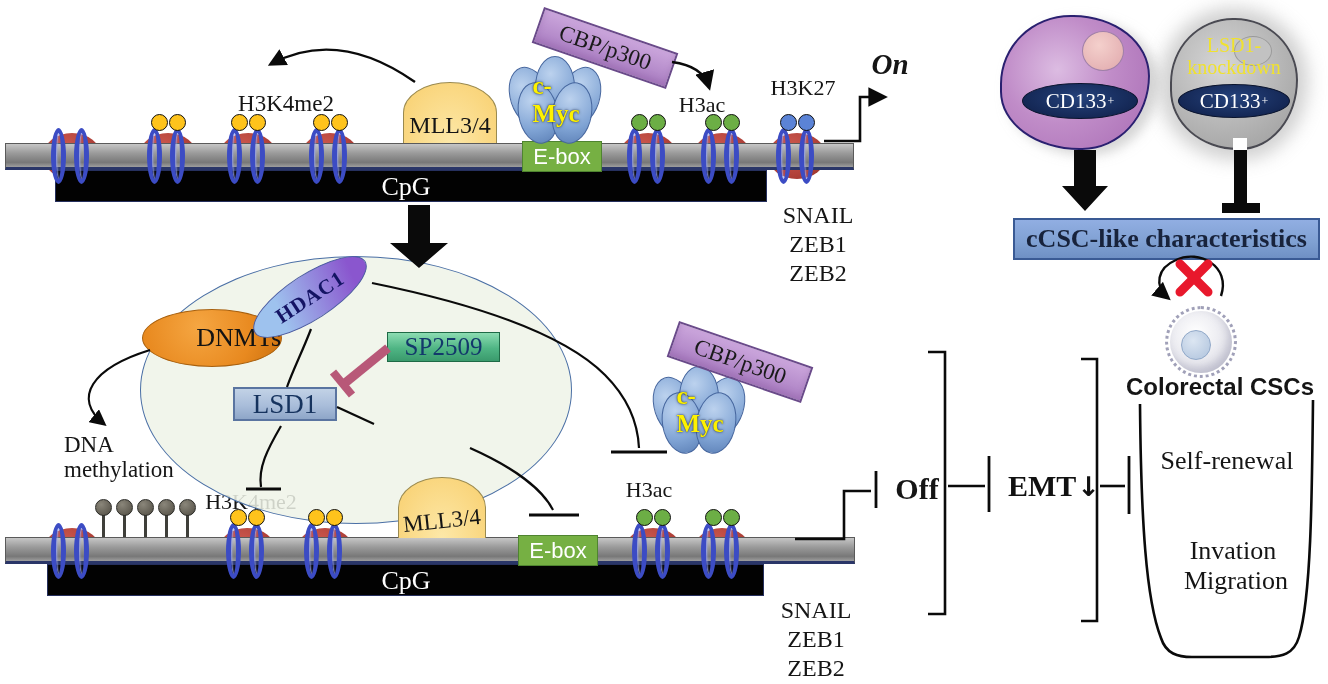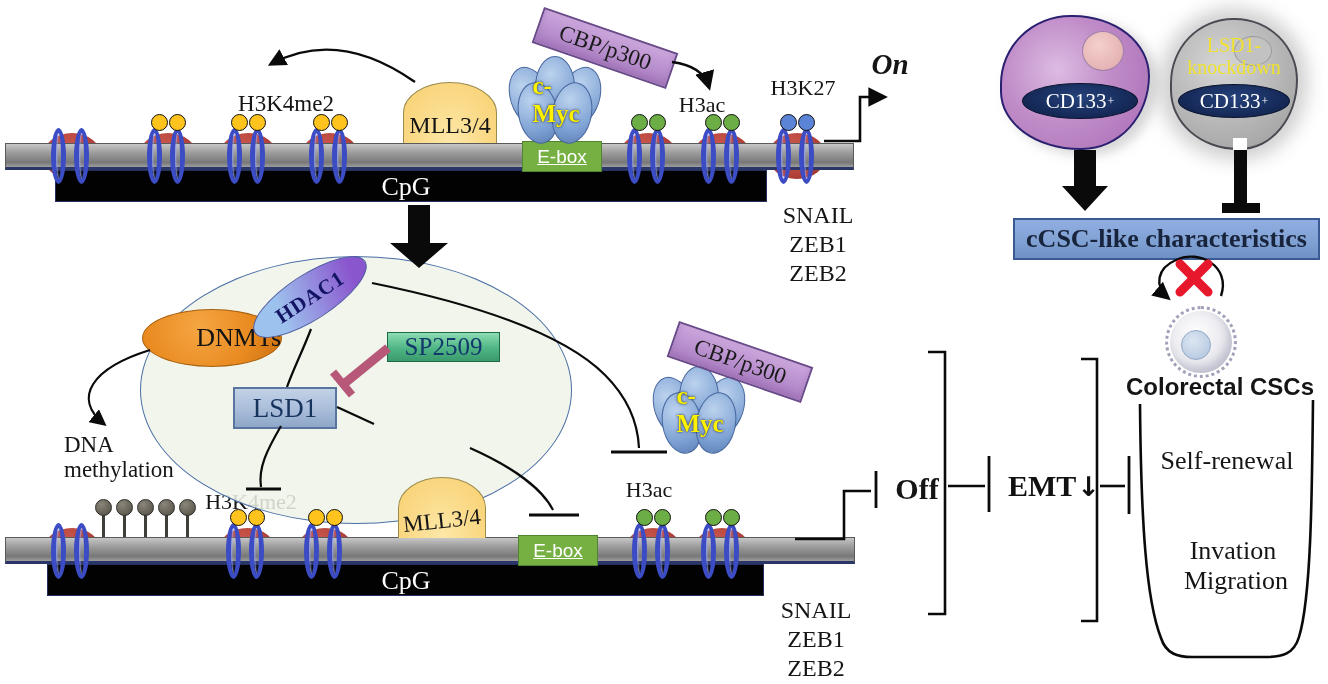--- a/index.html
+++ b/index.html
@@ -10,21 +10,21 @@
 
   
   .dna-bar{position:absolute;height:27px;z-index:3;
      background:linear-gradient(#c6c6c6,#9a9a9a 40%,#787878 80%,#9e9e9e);
      border:1px solid #5a5a5a;border-bottom:3px solid #2a3668;box-sizing:border-box;}
   .promoter-bar{position:absolute;height:32px;background:#020202;border:1.5px solid #26305e;
      box-sizing:border-box;z-index:3;}
   .cpg-lbl{position:absolute;color:#fff;font-size:26px;z-index:4;transform:translate(-50%,-50%);}
   .ebox{position:absolute;width:80px;height:31px;background:#76b043;border:1.5px solid #4f8430;
      box-sizing:border-box;color:#fff;display:flex;align-items:center;justify-content:center;
-     font-family:"Liberation Sans",sans-serif;font-size:19px;z-index:4;text-decoration:underline;}
+     font-family:"Liberation Sans",sans-serif;font-size:22px;z-index:4;}
   .layer{position:absolute;left:0;top:0;width:100%;height:100%;}
   #bodies-layer{z-index:2;} #coils-layer{z-index:4;}
   .n-body{position:absolute;width:58px;height:46px;border-radius:50%;
      background:radial-gradient(circle at 40% 35%,#cf5b50,#b2423a 55%,#8e2f28);}
   .n-coils{position:absolute;width:48px;height:58px;}
   .ring{position:absolute;width:15px;height:56px;border:5px solid #3c4cc4;border-radius:50%;
      box-sizing:border-box;top:1px;box-shadow:inset 1px 0 2px #9aa6ee;}
   .r1{left:3px;} .r2{left:26px;}
   .n-mark{position:absolute;width:17px;height:17px;border-radius:50%;border:1.5px solid #111;
      box-sizing:border-box;}
@@ -52,21 +52,21 @@
   .dnmts{position:absolute;left:142px;top:309px;width:140px;height:58px;border-radius:50%;z-index:5;
      background:radial-gradient(circle at 40% 30%,#f5a642,#e8891f 60%,#c96f0e);border:1px solid #a8600e;
      display:flex;align-items:center;justify-content:flex-end;font-size:26px;color:#131313;box-sizing:border-box;}
   .hdac1{position:absolute;left:244px;top:274px;width:132px;height:46px;border-radius:50%;z-index:5;
      background:linear-gradient(100deg,#9ec2ee 25%,#8a56ce 85%);border:1.5px solid #4a5aa0;
      transform:rotate(-33deg);display:flex;align-items:center;justify-content:center;
      font-size:21px;font-weight:bold;color:#141464;box-sizing:border-box;letter-spacing:1px;}
   .sp2509{position:absolute;left:387px;top:332px;width:113px;height:30px;z-index:5;
      background:linear-gradient(#8cdcb2,#4fb584 55%,#3a9a6c);border:1.5px solid #1e6a46;
      display:flex;align-items:center;justify-content:center;font-size:25px;color:#13386b;box-sizing:border-box;}
-  .lsd1-box{position:absolute;left:233px;top:387px;width:104px;height:42px;z-index:5;
+  .lsd1-box{position:absolute;left:233px;top:387px;width:104px;height:34px;z-index:5;
      background:linear-gradient(#c2d2e6,#a9bdda 55%,#8ea6c8);border:2px solid #5a74a0;
      display:flex;align-items:center;justify-content:center;font-size:27px;color:#16335e;box-sizing:border-box;}
   .utx{position:absolute;left:374px;top:383px;width:90px;height:90px;border-radius:50%;z-index:5;
      background:radial-gradient(circle at 40% 32%,#fbc9c9,#f4a2a2 60%,#e98888);border:1px solid #b86a6a;
      display:flex;align-items:center;justify-content:center;font-size:27px;color:#1a1a1a;box-sizing:border-box;}
 
   
   .cell{position:absolute;box-sizing:border-box;z-index:5;}
   .cell-purple{left:1000px;top:15px;width:150px;height:135px;
      border-radius:48% 52% 46% 54% / 52% 46% 56% 44%;

